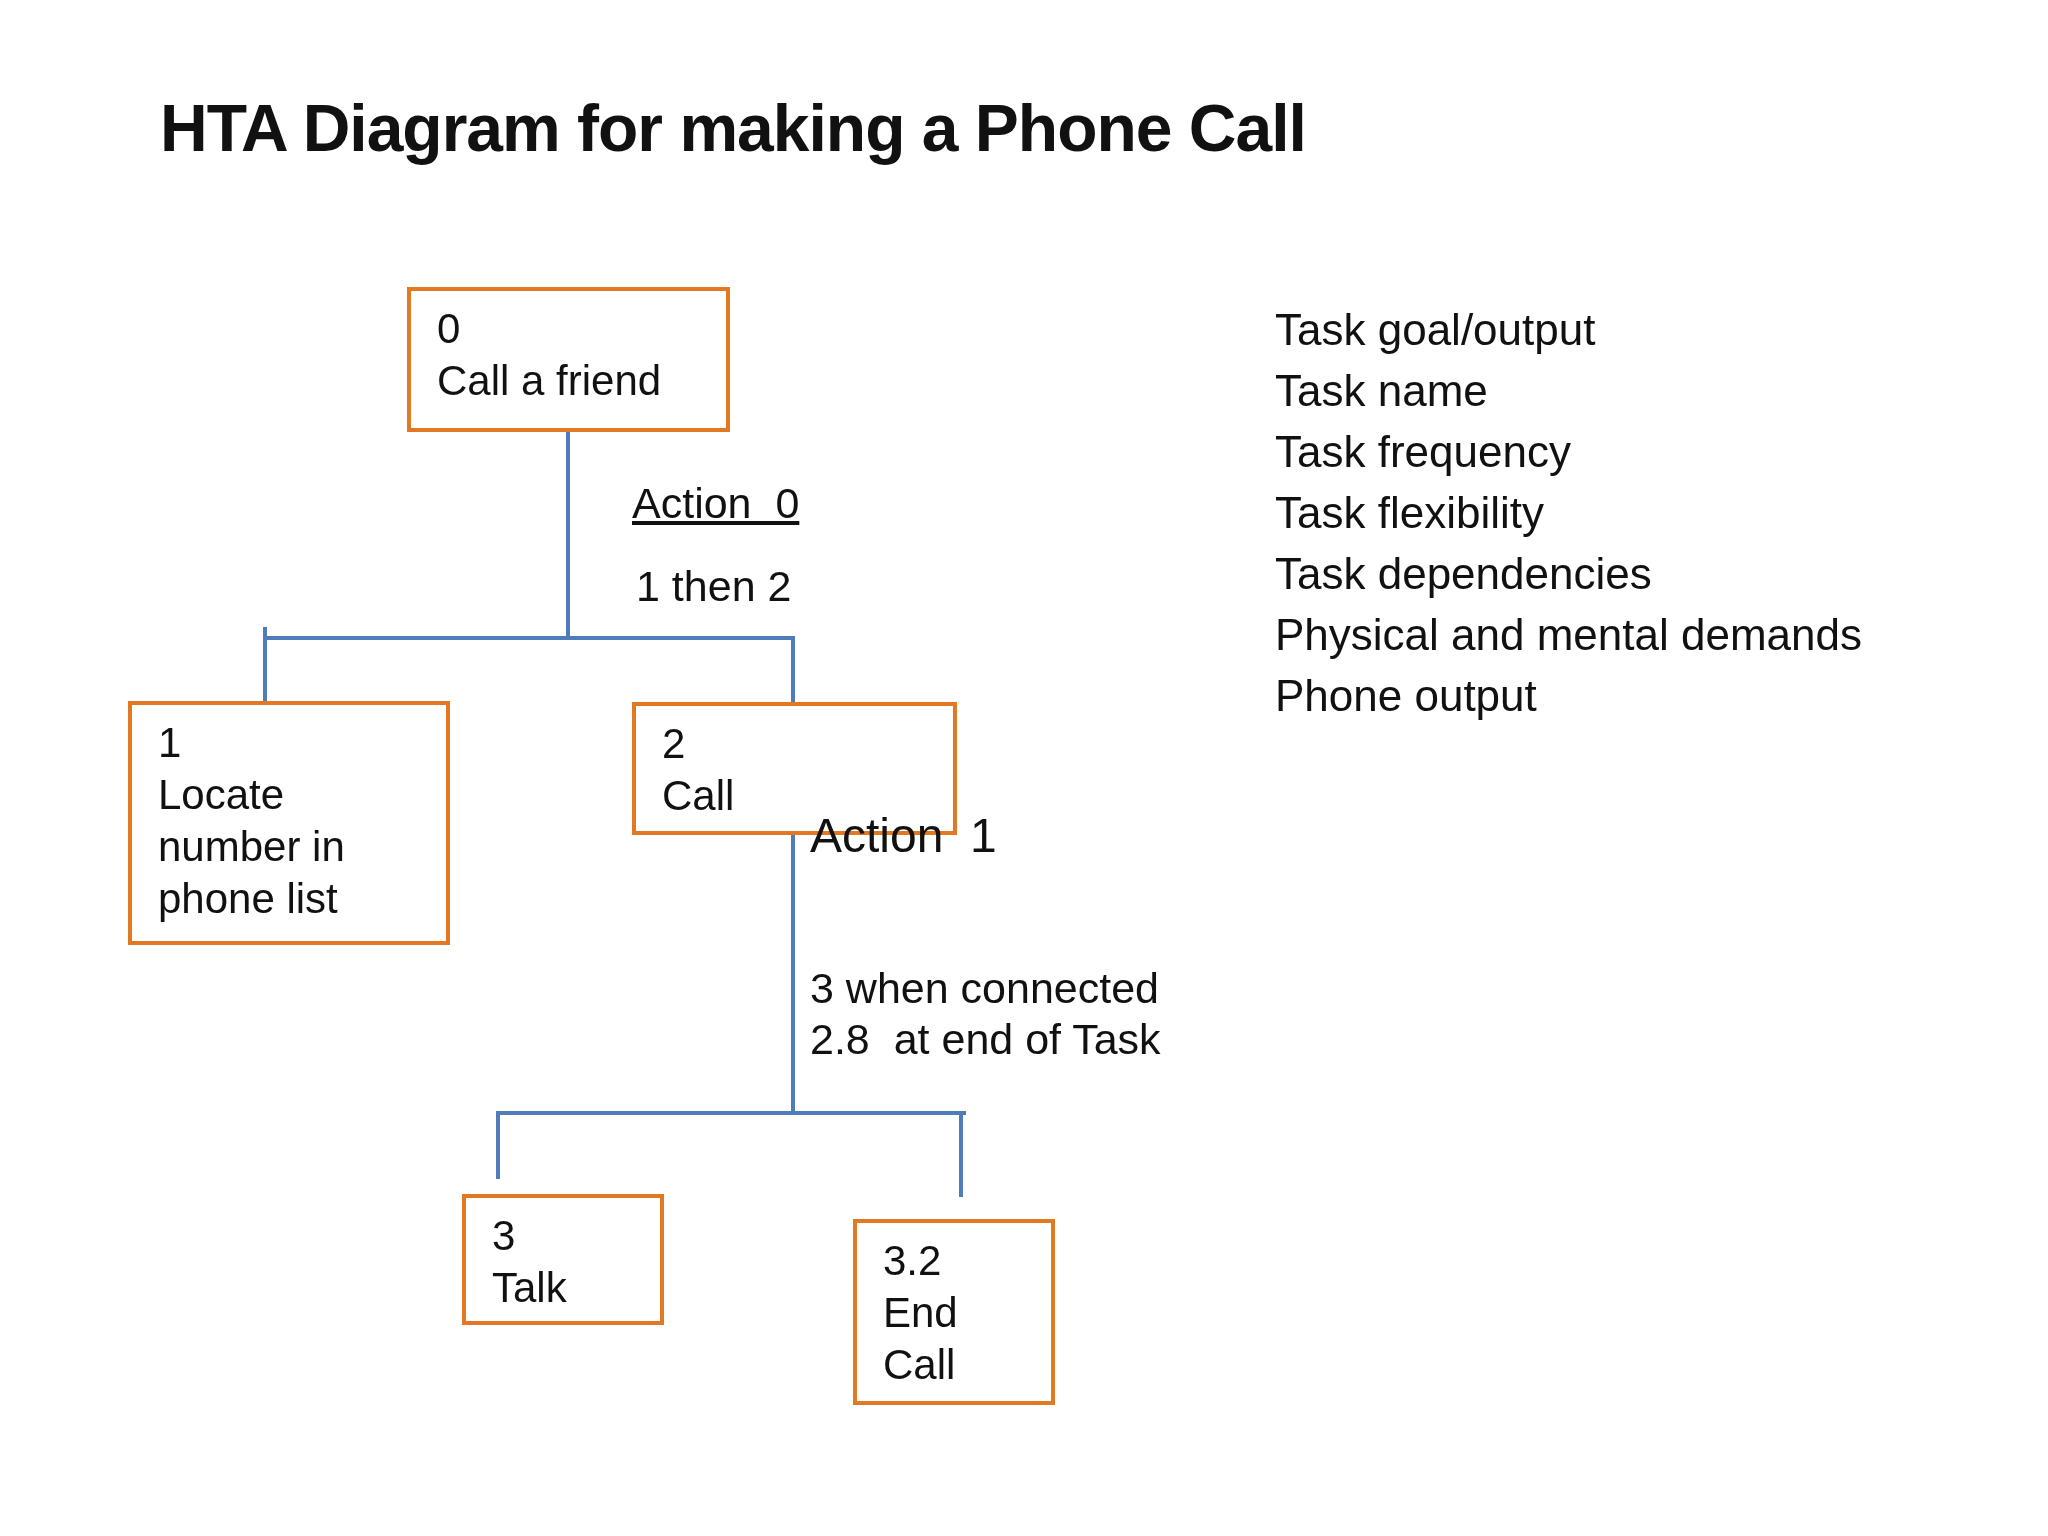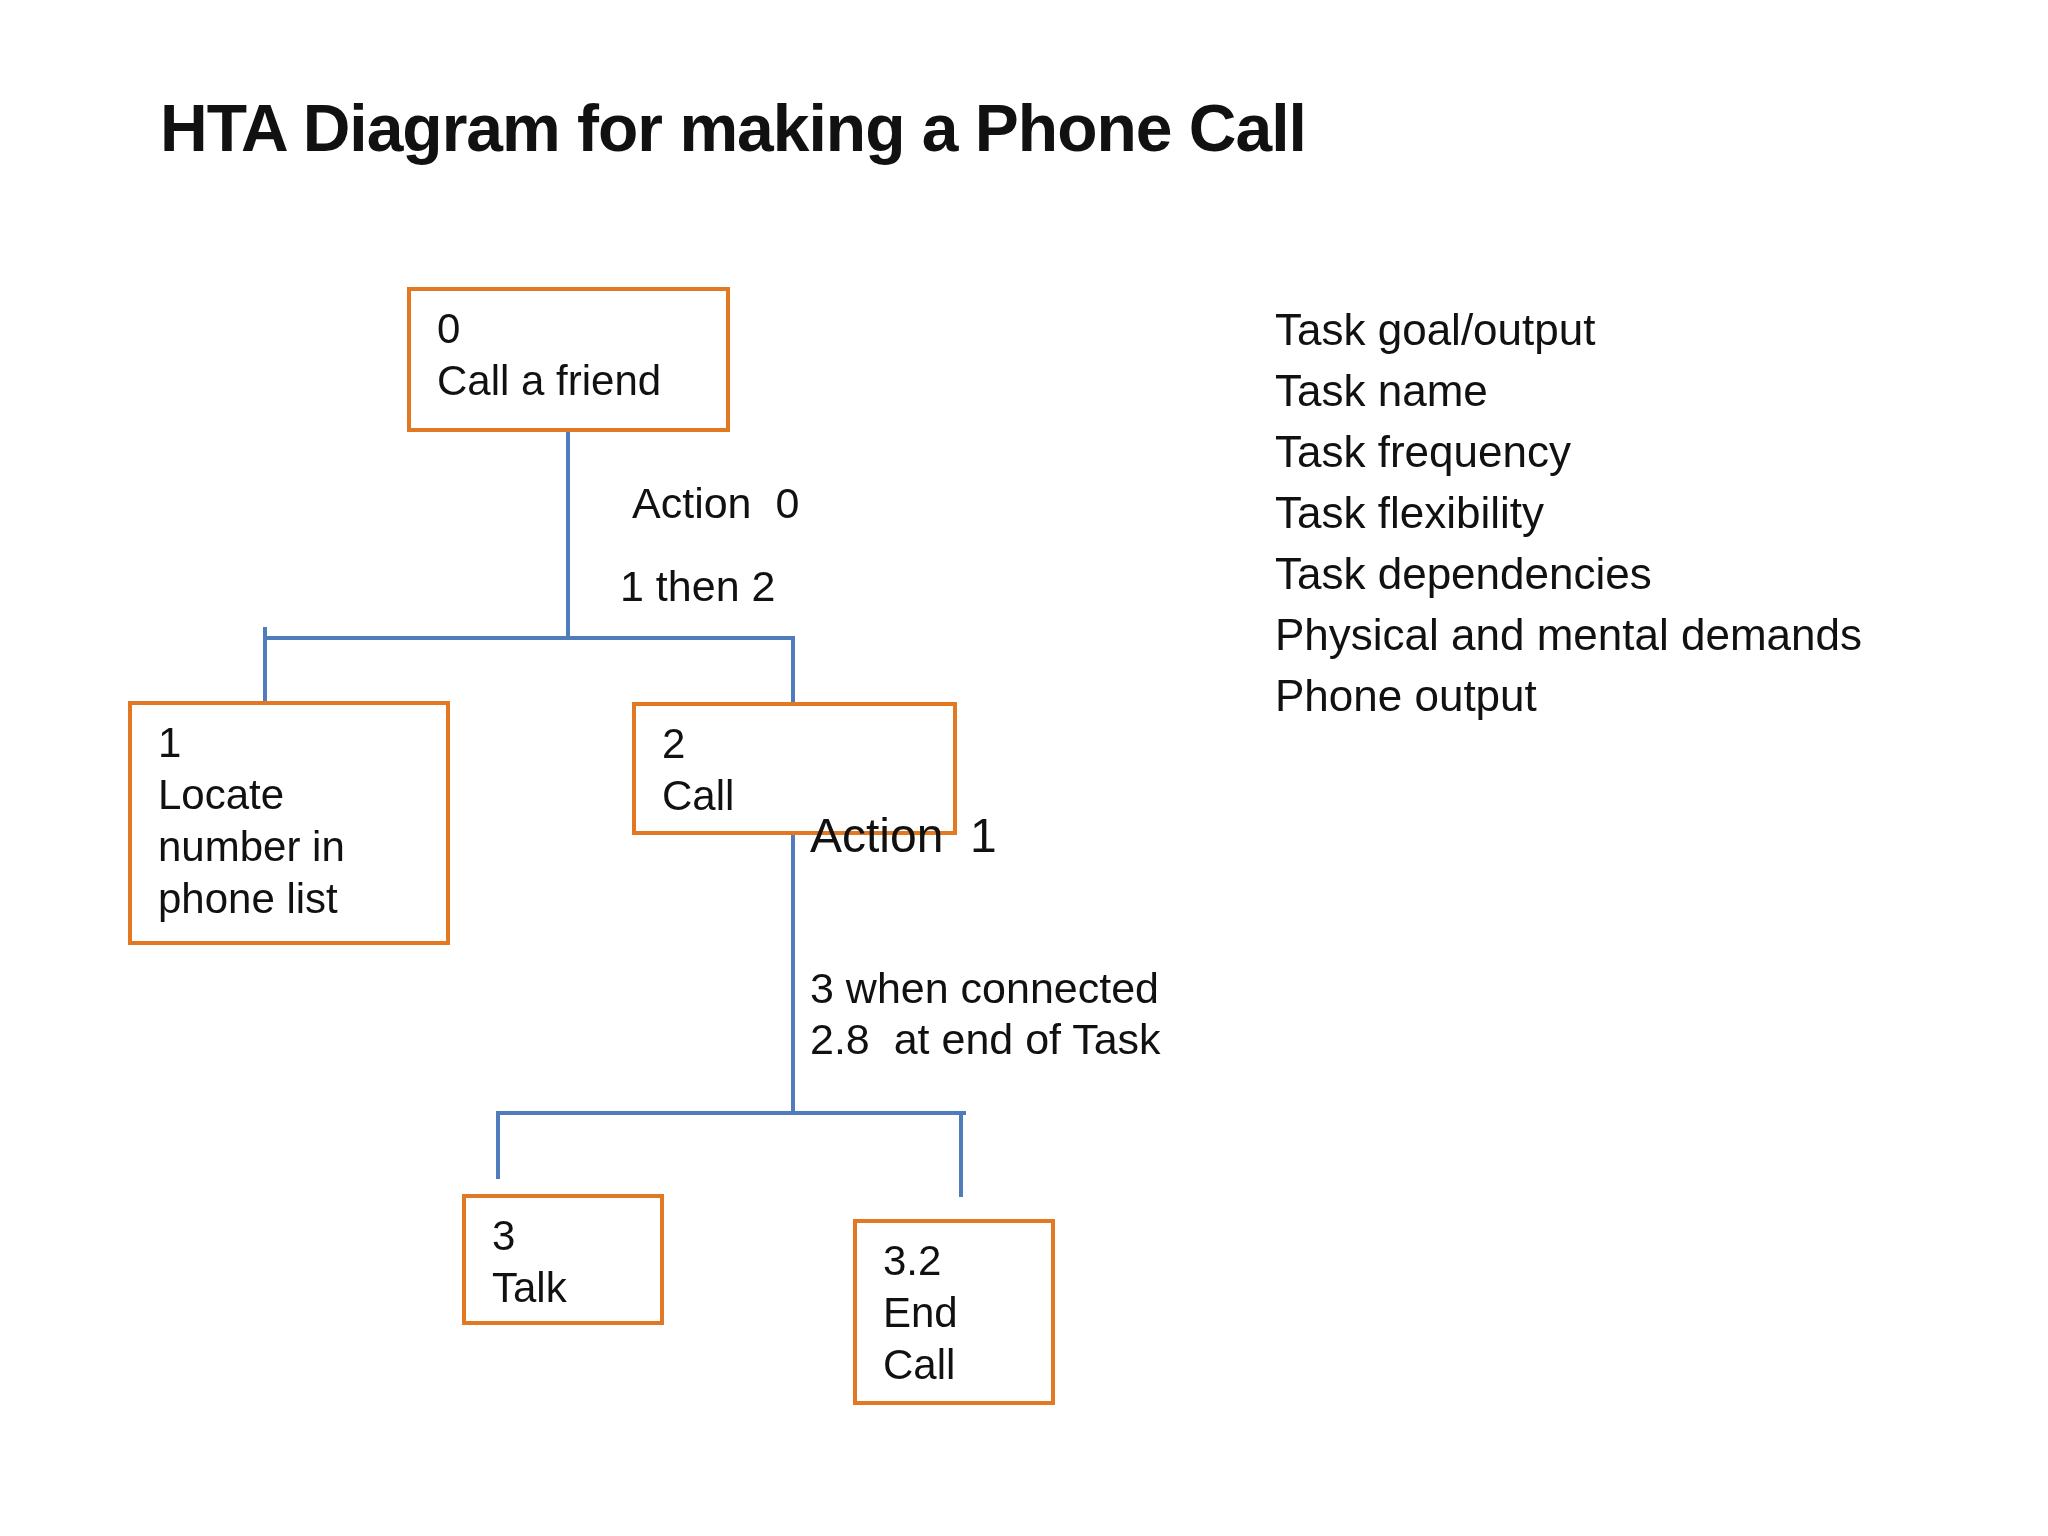--- a/index.html
+++ b/index.html
@@ -53,22 +53,22 @@
   #b2 {left:632px;top:702px;width:325px;height:133px;}
   #b3 {left:462px;top:1194px;width:202px;height:131px;}
   #b32{left:853px;top:1194px;width:202px;height:186px;margin-top:25px;}
   .bline{white-space:pre;}
   
   .annot{
     position:absolute;
     font-size:43px;line-height:52px;
     white-space:pre;color:var(--text);
   }
-  #action0{left:632px;top:477px;}
-  #plan0  {left:620px;top:560px;}
+  #action0{left:632px;top:477px;text-decoration:underline;}
+  #plan0  {left:636px;top:560px;}
   #action1{left:810px;top:810px;font-size:48px;}
   #plan1a {left:810px;top:962px;}
   #plan1b {left:810px;top:1013px;}
   
   .task-list{
     position:absolute;left:1275px;top:299px;
     font-size:44px;line-height:61px;
     color:var(--text);
   }
   .task-line{white-space:pre;}

